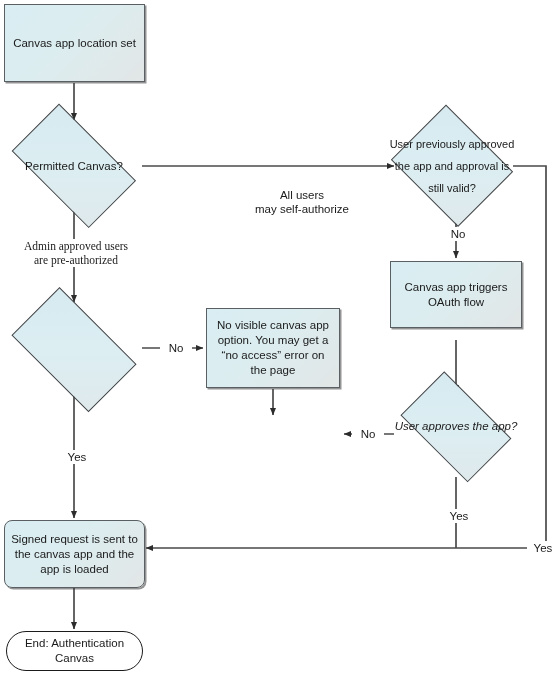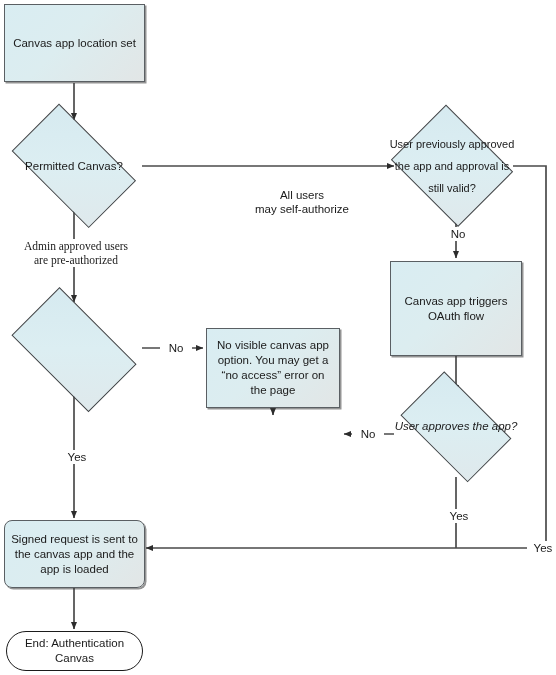--- a/index.html
+++ b/index.html
@@ -128,29 +128,29 @@
   <div class="node dec" style="left:-2px; top:120px; width:152px; height:92px;">
     <span class="shape"></span>
     <span class="txt">Permitted Canvas?</span>
   </div>
 
   <div class="node dec" style="left:386px; top:112px; width:132px; height:108px; font-size:11px; line-height:22px;">
     <span class="shape"></span>
     <span class="txt">User previously approved the app and approval is still valid?</span>
   </div>
 
-  <div class="node proc" style="left:390px; top:261px; width:132px; height:95px;">
+  <div class="node proc" style="left:390px; top:261px; width:132px; height:67px;">
     <span class="txt">Canvas app triggers OAuth flow</span>
   </div>
 
   <div class="node dec" style="left:-2px; top:303px; width:152px; height:94px; font-size:11px; line-height:14px;">
     <span class="shape"></span>
   </div>
 
-  <div class="node proc" style="left:206px; top:328px; width:134px; height:80px;">
+  <div class="node proc" style="left:206px; top:308px; width:134px; height:80px;">
     <span class="txt">No visible canvas app option. You may get a “no access” error on the page</span>
   </div>
 
 
   <div class="node dec" style="left:390px; top:384px; width:132px; height:85px;font-style:italic;">
     <span class="shape"></span>
     <span class="txt">User approves the app?</span>
   </div>
 
   <div class="node proc" style="left:4px; top:520px; width:141px; height:68px;border-radius:8px;">

